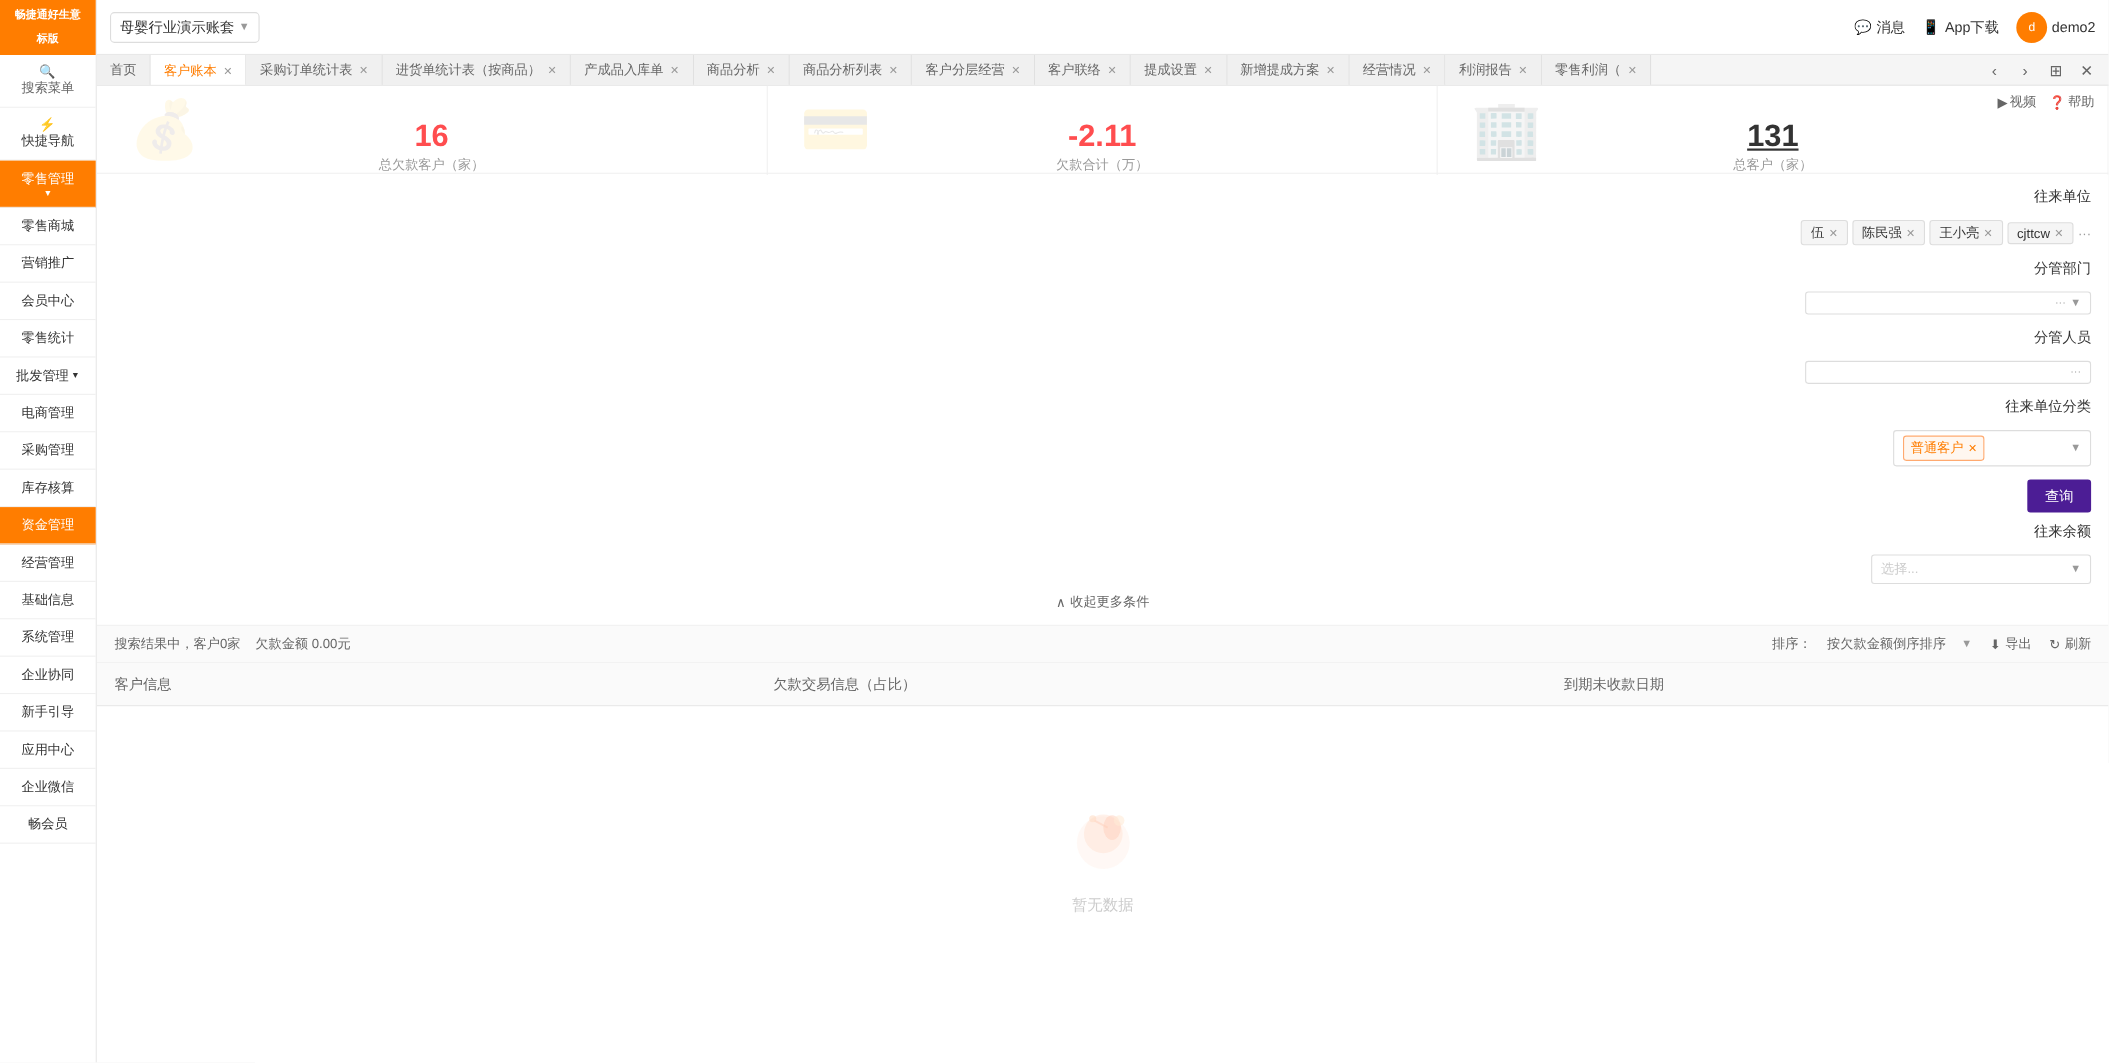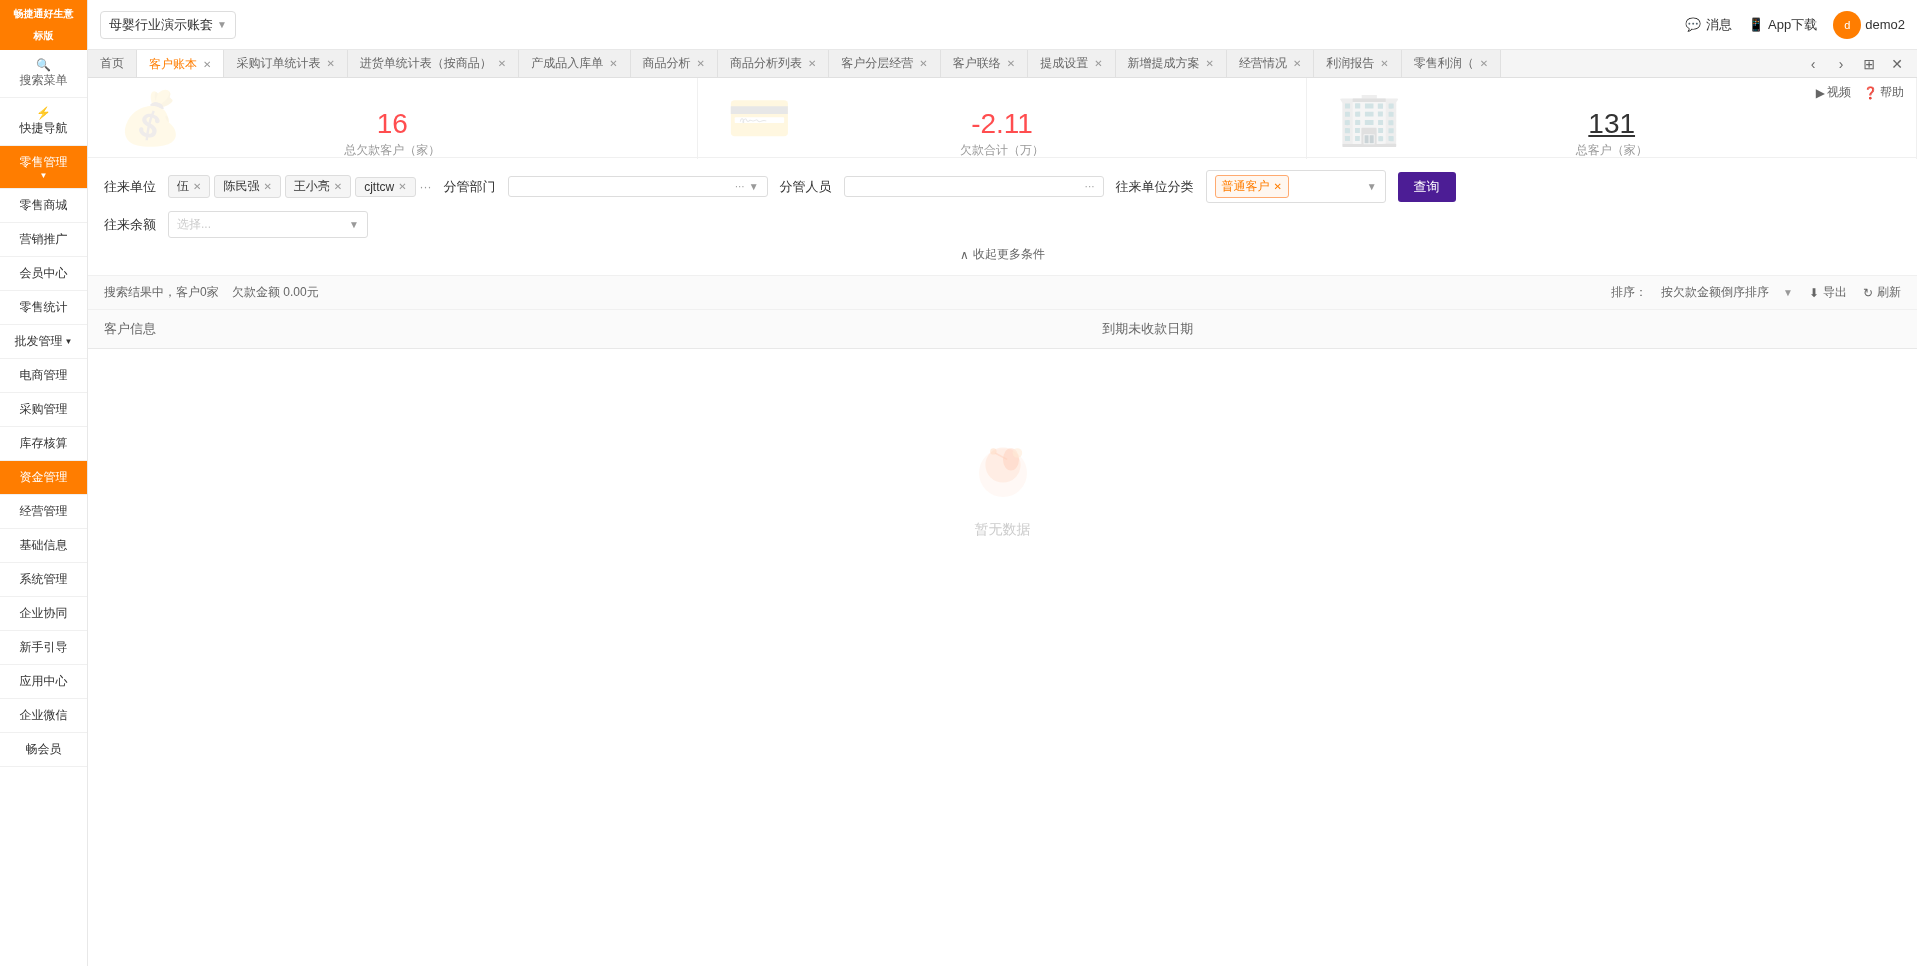--- a/index.html
+++ b/index.html
@@ -33,30 +33,30 @@
     .tab-controls { display: flex; margin-left: auto; padding: 0 8px; gap: 4px; }
     .tab-control-btn { width: 24px; height: 24px; display: flex; align-items: center; justify-content: center; cursor: pointer; color: #666; font-size: 14px; }
 
     
     .content { flex: 1; overflow: auto; background: #fff; }
 
     
     .stats-bar { display: flex; align-items: center; background: #fff; border-bottom: 1px solid #f0f0f0; height: 80px; position: relative; }
     .stat-item { flex: 1; display: flex; flex-direction: column; align-items: center; justify-content: center; position: relative; border-right: 1px solid #f0f0f0; }
     .stat-bg-icon { position: absolute; left: 30px; top: 50%; transform: translateY(-50%); opacity: 0.08; font-size: 48px; }
-    .stat-value { font-size: 28px; font-weight: normal; color: #ff4d4f; margin-top: 32px; }
+    .stat-value { font-size: 28px; font-weight: bold; color: #ff4d4f; margin-top: 32px; }
     .stat-value.negative { color: #ff4d4f; }
     .stat-value.black { color: #333; text-decoration: underline; }
     .stat-label { font-size: 12px; color: #999; margin-top: 2px; }
     .stat-actions { position: absolute; top: 8px; right: 12px; display: flex; gap: 12px; font-size: 12px; color: #666; }
     .stat-action { cursor: pointer; display: flex; align-items: center; gap: 2px; }
 
     
     .filter-area { padding: 12px 16px; background: #fff; border-bottom: 1px solid #f0f0f0; }
-    .filter-row { display: flex; align-items: center; gap: 12px; margin-bottom: 8px; flex-wrap: wrap; }
+    .filter-row { display: flex; align-items: flex-end; gap: 12px; margin-bottom: 8px; flex-wrap: wrap; flex-direction: column; }
     .filter-label { font-size: 13px; color: #333; white-space: nowrap; }
     .filter-tags { display: flex; align-items: center; gap: 4px; flex-wrap: wrap; }
     .filter-tag { display: flex; align-items: center; gap: 4px; padding: 2px 8px; background: #f5f5f5; border: 1px solid #ddd; border-radius: 3px; font-size: 12px; color: #333; }
     .filter-tag-close { color: #999; cursor: pointer; font-size: 10px; }
     .filter-more { color: #999; cursor: pointer; font-size: 12px; }
     .filter-select { display: flex; align-items: center; gap: 4px; border: 1px solid #ddd; border-radius: 3px; padding: 4px 8px; font-size: 12px; color: #999; cursor: pointer; min-width: 120px; }
     .filter-select-wide { min-width: 200px; }
     .filter-multi { display: flex; align-items: center; gap: 4px; border: 1px solid #ddd; border-radius: 3px; padding: 4px 8px; font-size: 12px; cursor: pointer; min-width: 300px; }
     .filter-tag-selected { display: flex; align-items: center; gap: 4px; padding: 2px 6px; background: #fff7f0; border: 1px solid #ffaa70; border-radius: 3px; font-size: 12px; color: #ff7d00; }
     .collapse-btn { display: flex; align-items: center; gap: 4px; color: #666; font-size: 12px; cursor: pointer; justify-content: center; margin-top: 4px; }
@@ -361,20 +361,23 @@
           <span>↻</span>
           <span>刷新</span>
         </div>
       </div>
     </div>
 
     <div class="table-header">
       <div class="col-customer">
         <span>客户信息</span>
       </div>
+      <div class="col-debt">
+        <span>欠款交易信息（占比）</span>
+      </div>
       <div class="col-date">
         <span>到期未收款日期</span>
       </div>
     </div>
 
     <div class="empty-state">
       <svg class="empty-icon-svg" viewBox="0 0 100 100" fill="none" xmlns="http://www.w3.org/2000/svg">
         <circle cx="50" cy="55" r="30" fill="#ffddcc" opacity="0.5"></circle>
         <circle cx="50" cy="45" r="22" fill="#ffaa80" opacity="0.4"></circle>
         <ellipse cx="60" cy="38" rx="10" ry="14" fill="#ff8855" opacity="0.5"></ellipse>

